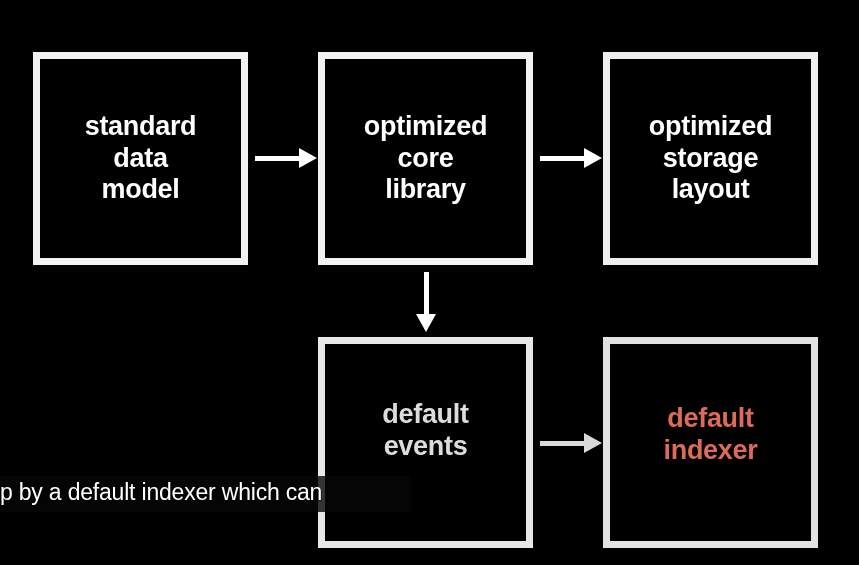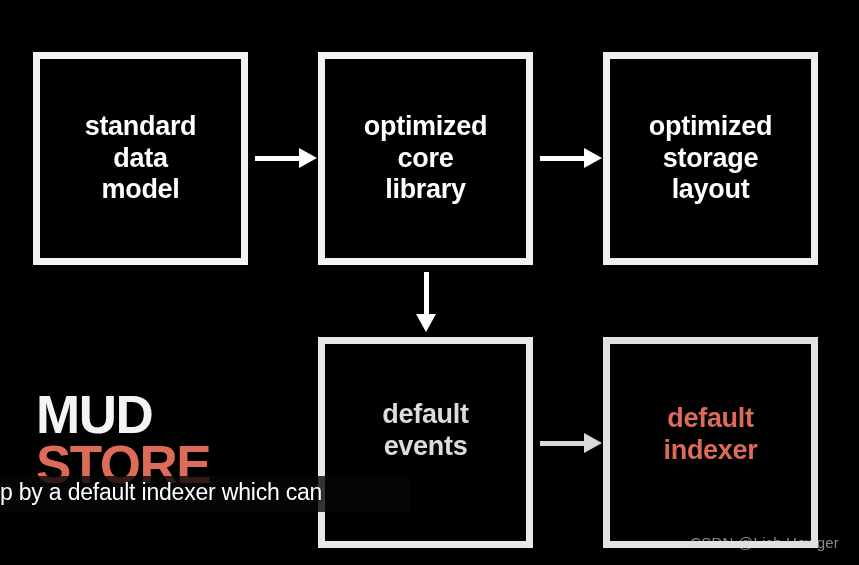--- a/index.html
+++ b/index.html
@@ -176,24 +176,19 @@
   <div class="arrow v a3">
     <span class="shaft"></span>
     <span class="head"></span>
   </div>
 
   <div class="arrow h a4">
     <span class="shaft"></span>
     <span class="head"></span>
   </div>
 
-  <div id="brand">
-    <span class="brand-line brand-mud">MUD</span>
-    <span class="brand-line brand-store">STORE</span>
-  </div>
 
   <div id="caption">
     <span class="cap-line">p by a default indexer which can</span>
   </div>
 
-  <div id="watermark">CSDN @Lich Howger</div>
 
 </div>
 
 </body></html>

